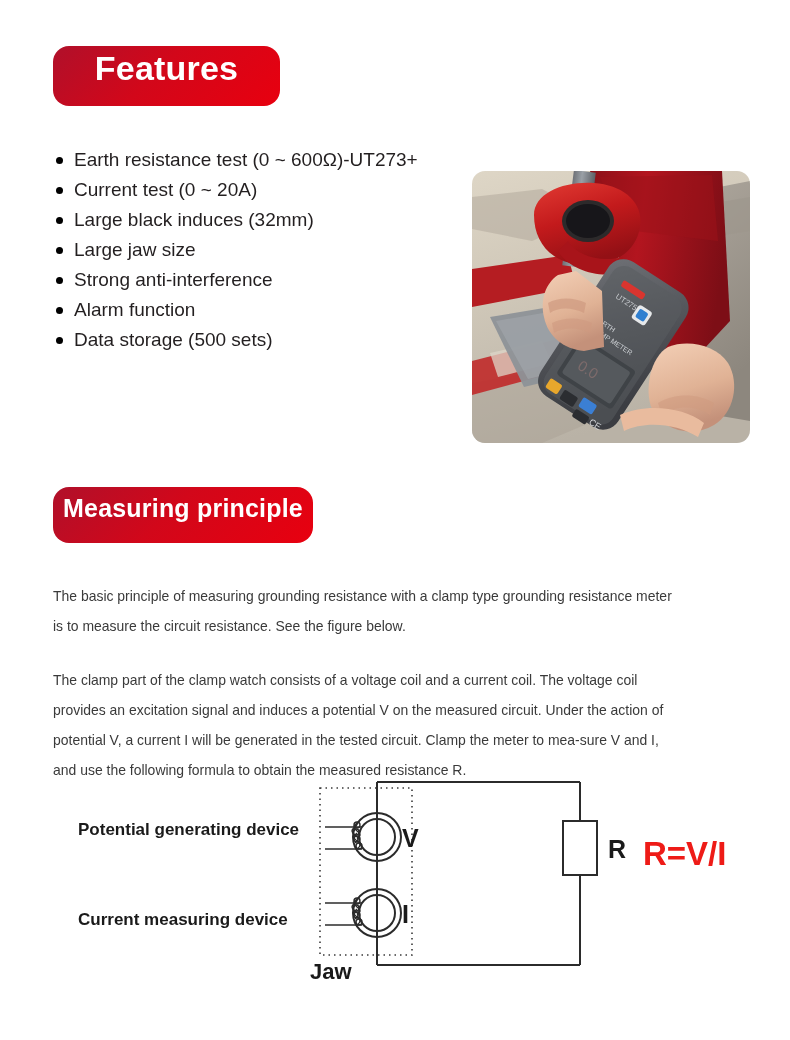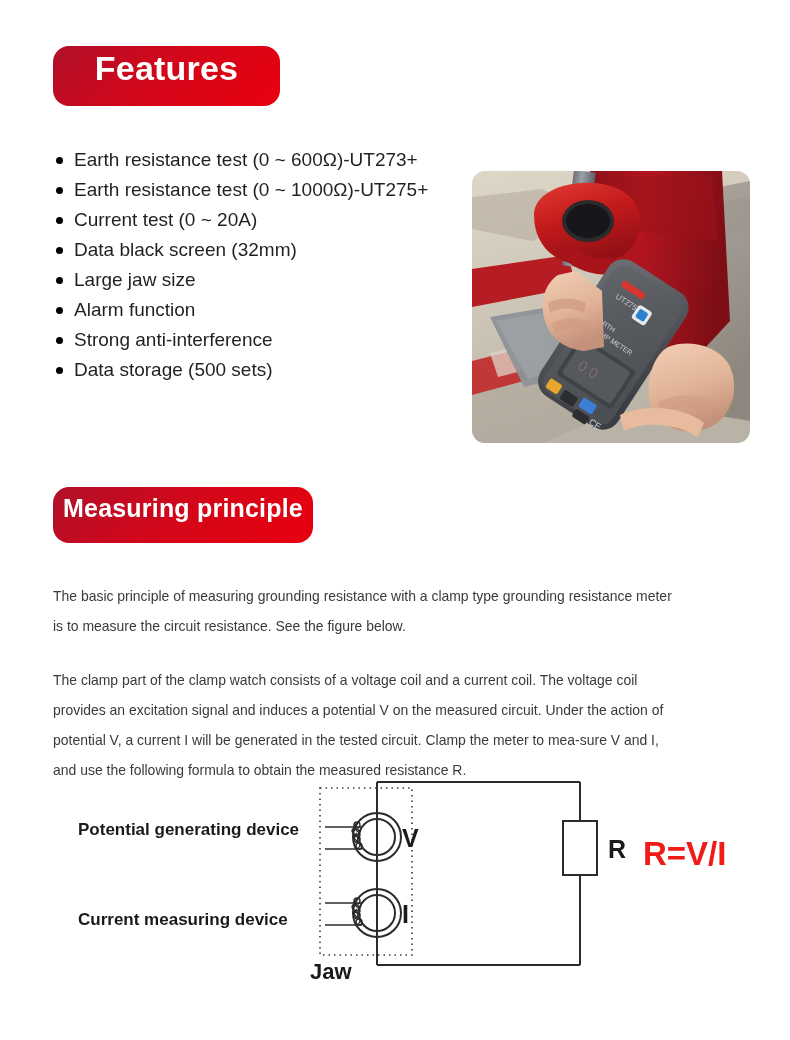--- a/index.html
+++ b/index.html
@@ -179,36 +179,33 @@
 
   <div id="features-badge" class="badge">
     <span>Features</span>
   </div>
 
   <ul id="feature-list">
     <li>
       <span>Earth resistance test (0 ~ 600Ω)-UT273+</span>
     </li>
     <li>
-      <span>Earth resistance test (0 ~ 1000Ω)-UT275+</span>
-    </li>
-    <li>
       <span>Current test (0 ~ 20A)</span>
     </li>
     <li>
-      <span>Data black screen (32mm)</span>
+      <span>Large black induces (32mm)</span>
     </li>
     <li>
       <span>Large jaw size</span>
     </li>
     <li>
+      <span>Strong anti-interference</span>
+    </li>
+    <li>
       <span>Alarm function</span>
-    </li>
-    <li>
-      <span>Strong anti-interference</span>
     </li>
     <li>
       <span>Data storage (500 sets)</span>
     </li>
   </ul>
 
   <div id="product-photo" aria-label="Hands holding a red and grey UNI-T earth clamp meter clamped around a metal grounding bar beside a red painted post">
     <svg viewBox="0 0 278 272" preserveAspectRatio="xMidYMid slice" aria-hidden="true">
       <defs>
         <linearGradient id="groundGrad" x1="0" y1="0" x2="0.3" y2="1">

